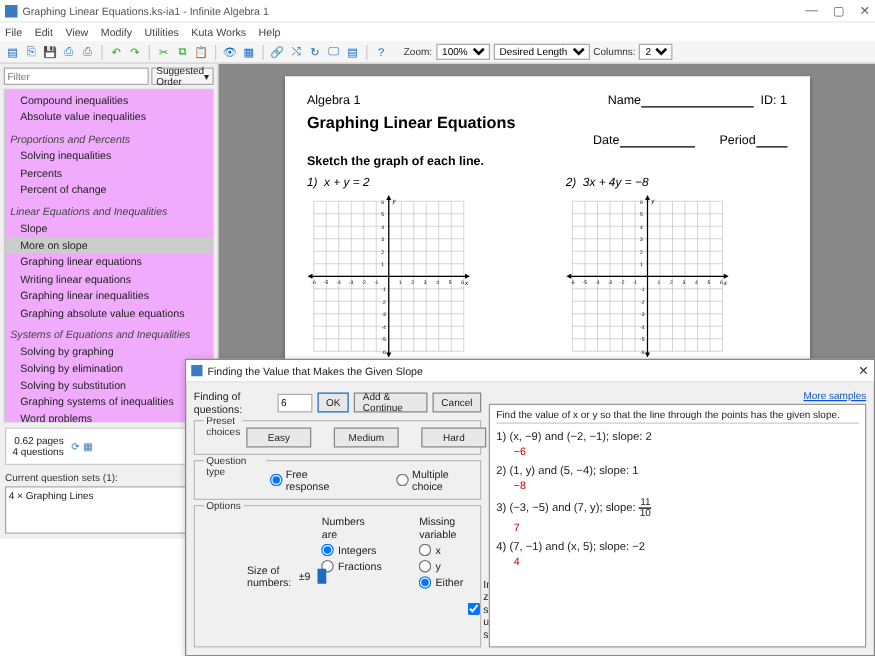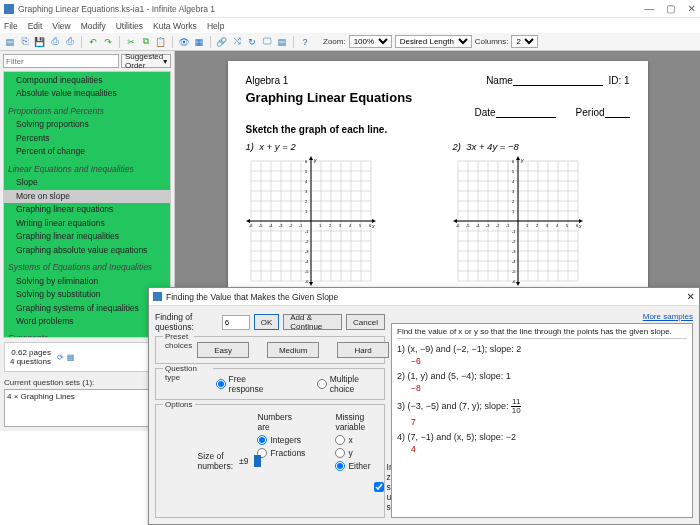--- a/index.html
+++ b/index.html
@@ -12,21 +12,21 @@
 .toolbar{height:18px;display:flex;align-items:center;padding:0 4px;gap:3px;border-bottom:1px solid #ccc;background:#f5f5f5}
 .tbtn{width:12px;height:12px;display:flex;align-items:center;justify-content:center;font-size:9px}
 .sep{width:1px;height:12px;background:#ccc;margin:0 2px}
 .tlabel{font-size:8px;color:#333}
 .tsel{font-size:8px;height:13px;border:1px solid #aaa;background:#fff}
 .main{display:flex;height:380px}
 .sidebar{width:175px;background:#f0f0f0;border-right:1px solid #ccc;display:flex;flex-direction:column}
 .filterrow{display:flex;padding:3px;gap:2px}
 .filterrow input{flex:1;height:14px;font-size:8px;border:1px solid #aaa;padding:0 2px}
 .filterrow .sug{font-size:8px;height:14px;border:1px solid #aaa;background:#f5f5f5;padding:0 3px;display:flex;align-items:center}
-.tree{flex:1;overflow:auto;background:#22c55e;border:1px solid #ccc;margin:0 3px;padding:2px 0;font-size:8.5px;line-height:1.35}
+.tree{flex:1;overflow:auto;background:#f0abfc;border:1px solid #ccc;margin:0 3px;padding:2px 0;font-size:8.5px;line-height:1.35}
 .tree .cat{font-style:italic;color:#444;padding:1px 4px;margin-top:4px}
 .tree .item{padding:1px 4px 1px 12px;color:#222}
 .tree .item.sel{background:#ccc}
 .statbox{margin:4px;padding:5px;border:1px solid #ccc;background:#fff;font-size:8px;text-align:right;display:flex;align-items:center;gap:6px}
 .statbox .icons{display:flex;gap:3px;color:#3b7bbf}
 .curlabel{font-size:8px;padding:2px 4px;color:#333}
 .curbox{margin:0 4px 4px;border:1px solid #aaa;background:#fff;height:38px;font-size:8px;padding:2px}
 .docarea{flex:1;background:#888;display:flex;justify-content:center;padding:10px 0;overflow:hidden}
 .page{width:420px;background:#fff;box-shadow:0 1px 3px rgba(0,0,0,.4);padding:14px 18px;font-family:'Times New Roman',serif;font-size:10px;color:#000}
 .hdrrow{display:flex;justify-content:space-between}
@@ -127,31 +127,32 @@
 <div class="main">
  <div class="sidebar">
   <div class="filterrow">
    <input placeholder="Filter" style="">
    <div class="sug"><span>Suggested Order</span> ▾</div>
   </div>
   <div class="tree" id="tree">
         <div class="item">Compound inequalities</div>
         <div class="item">Absolute value inequalities</div>
         <div class="cat">Proportions and Percents</div>
-        <div class="item">Solving proportions</div>
+        <div class="item">Solving inequalities</div>
         <div class="item">Percents</div>
         <div class="item">Percent of change</div>
         <div class="cat">Linear Equations and Inequalities</div>
         <div class="item">Slope</div>
         <div class="item sel">More on slope</div>
         <div class="item">Graphing linear equations</div>
         <div class="item">Writing linear equations</div>
         <div class="item">Graphing linear inequalities</div>
         <div class="item">Graphing absolute value equations</div>
         <div class="cat">Systems of Equations and Inequalities</div>
+        <div class="item">Solving by graphing</div>
         <div class="item">Solving by elimination</div>
         <div class="item">Solving by substitution</div>
         <div class="item">Graphing systems of inequalities</div>
         <div class="item">Word problems</div>
         <div class="cat">Exponents</div>
       </div>
   <div class="statbox">
    <div>
           <div>0.62 pages</div>
           <div>4 questions</div>

